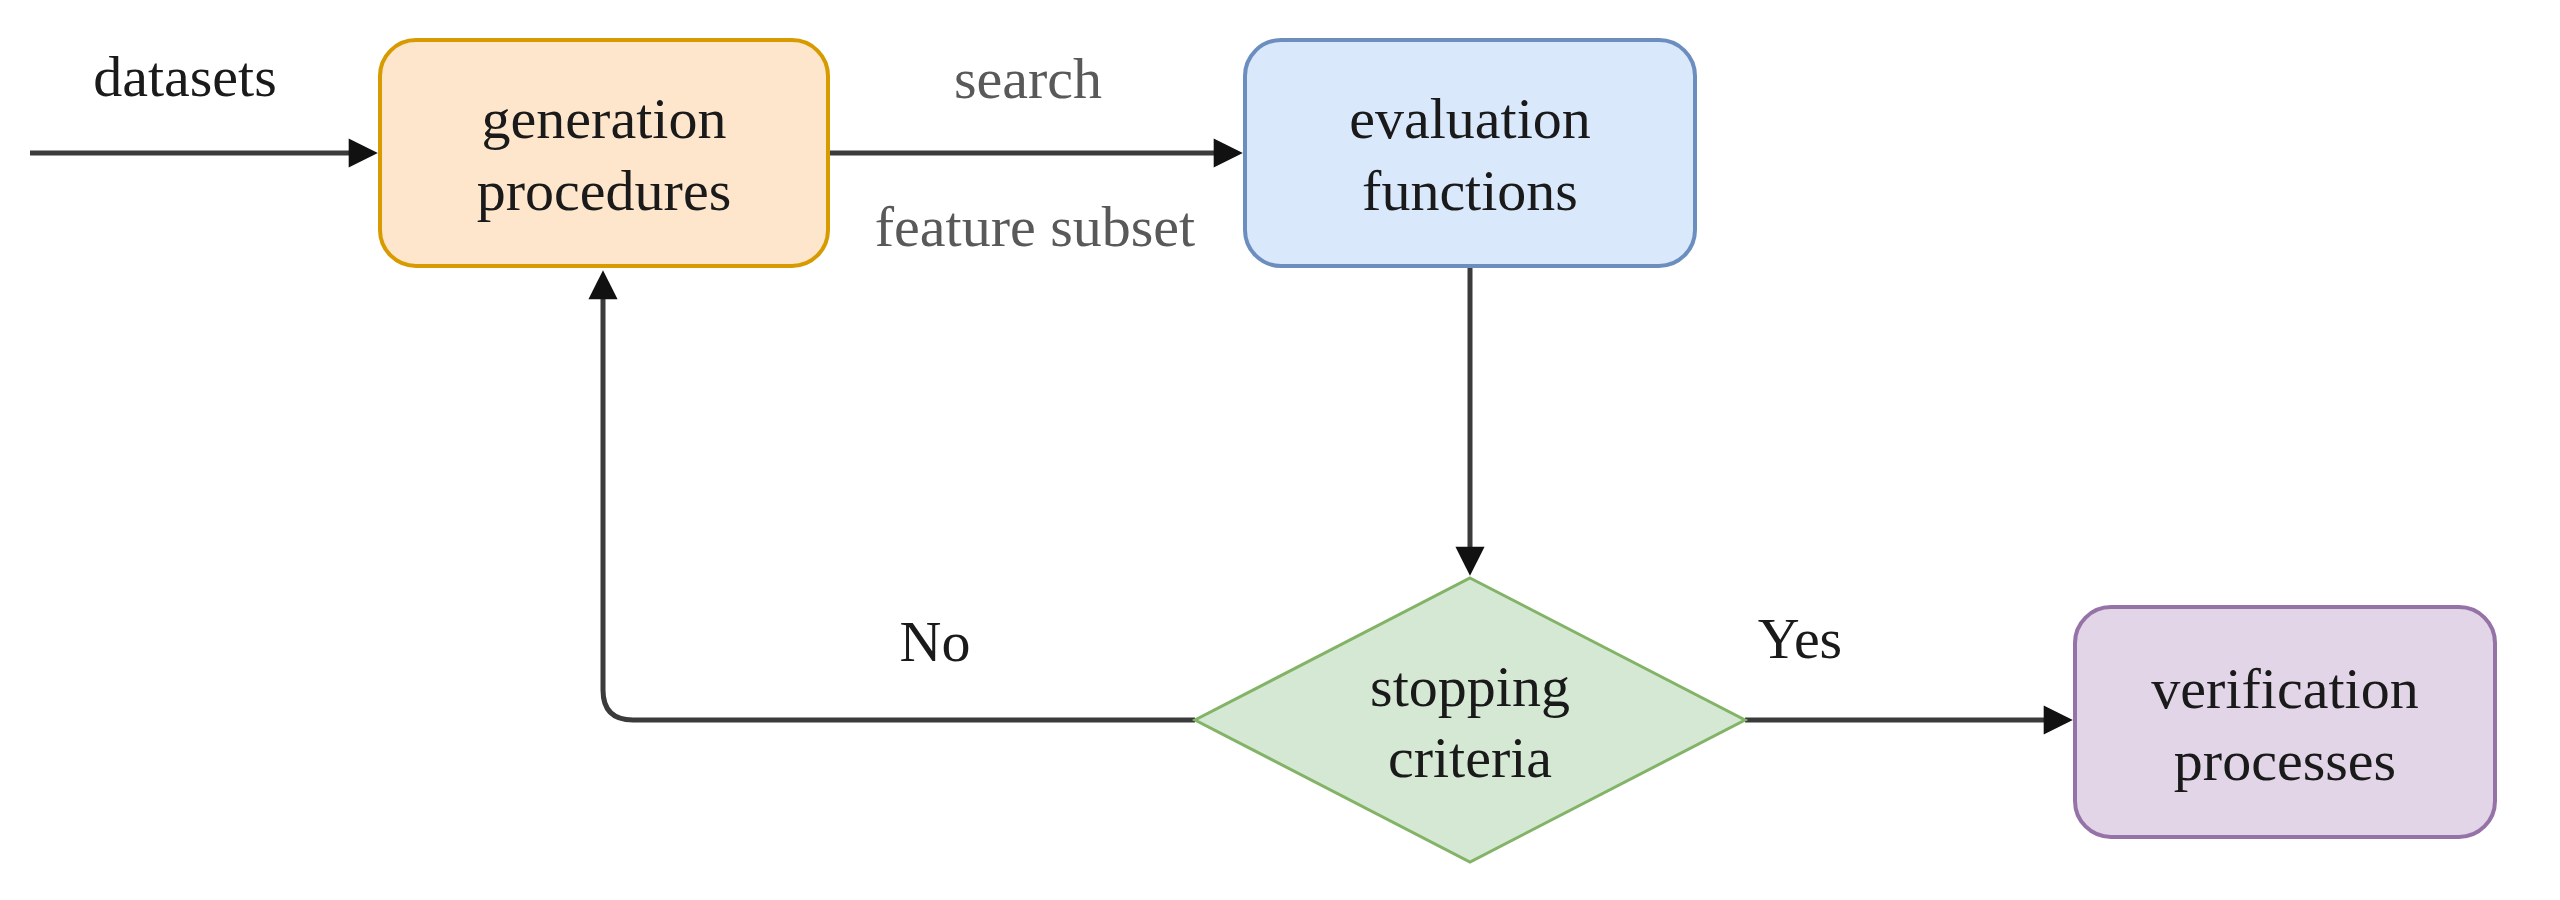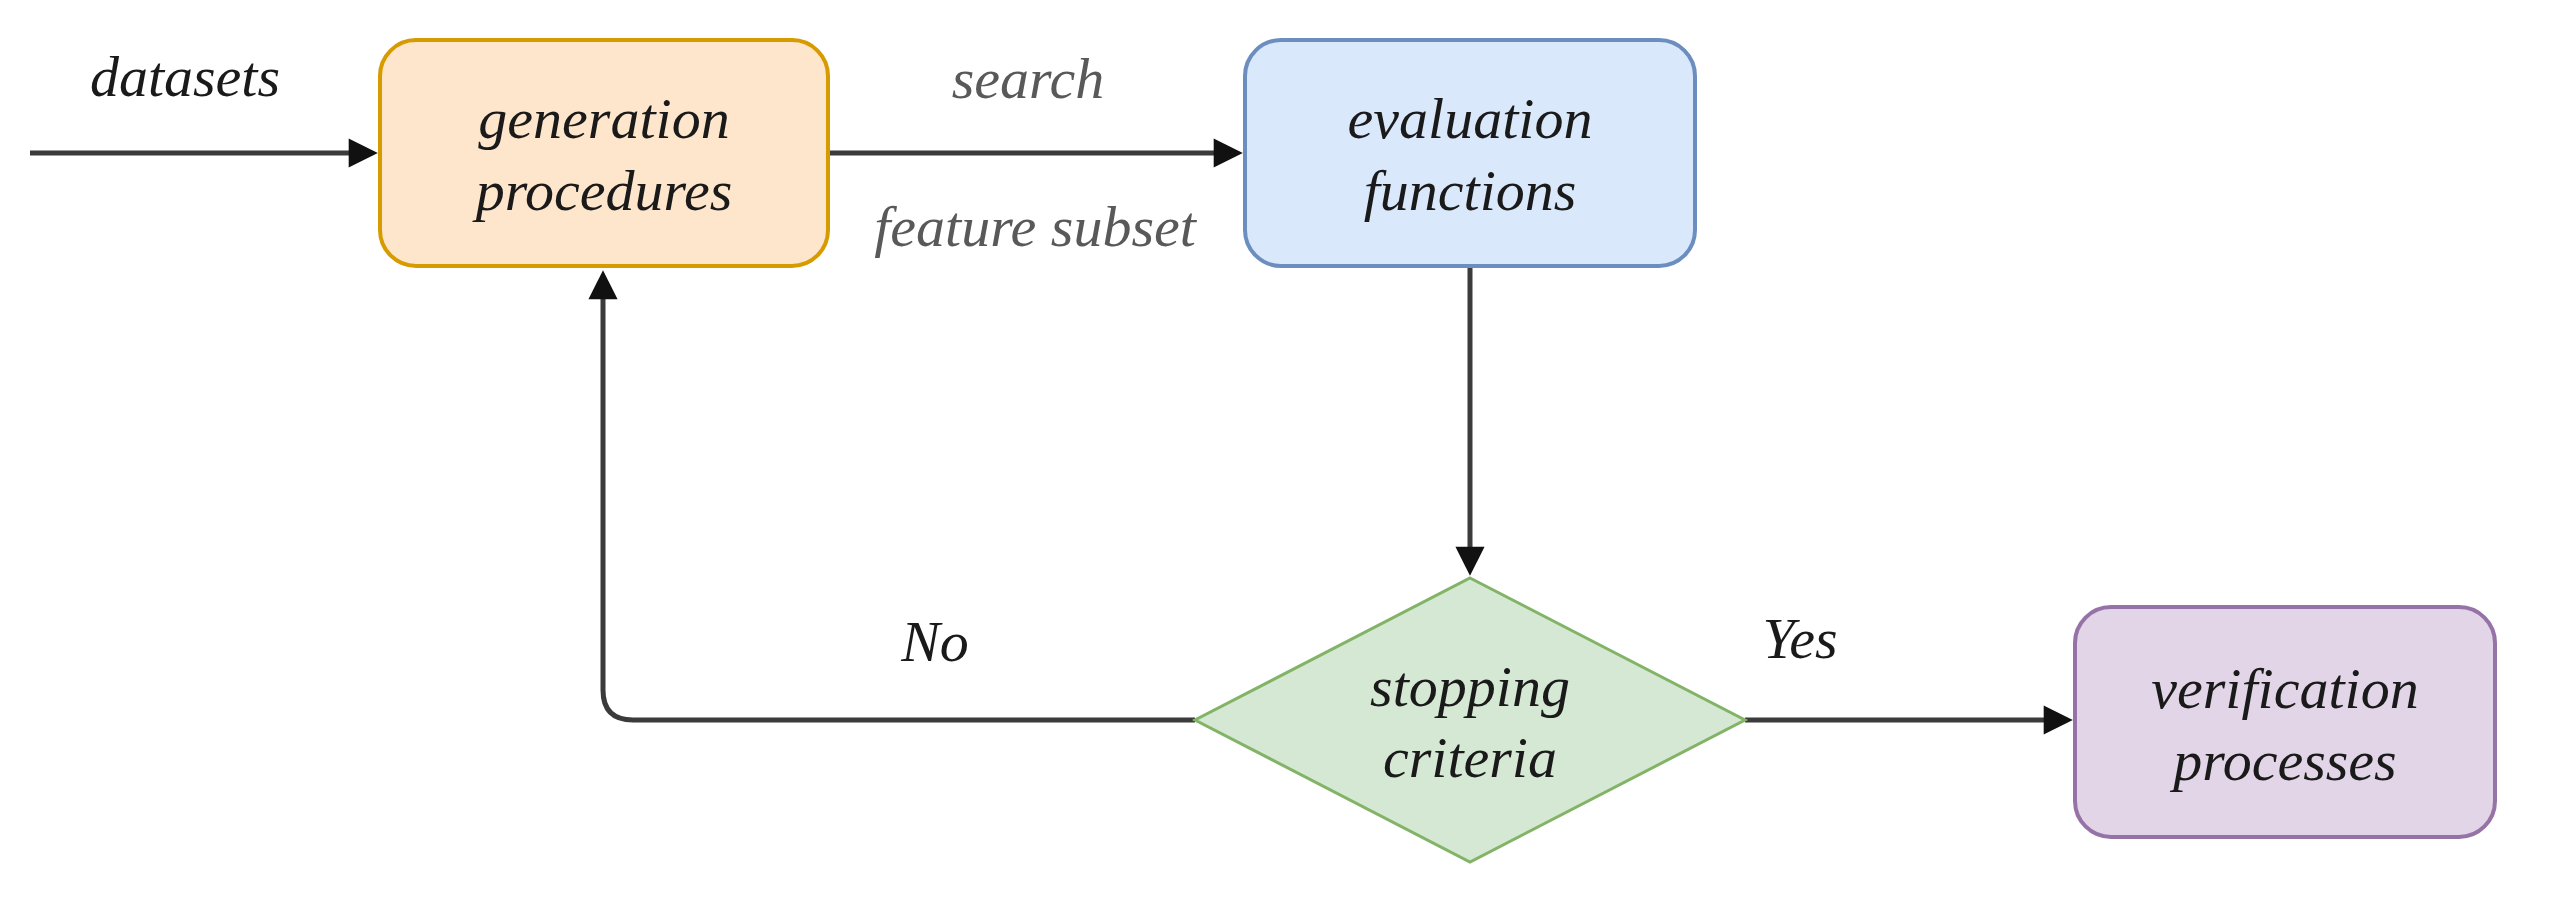--- a/index.html
+++ b/index.html
@@ -7,21 +7,20 @@
     padding: 0;
     background: #ffffff;
     width: 2560px;
     height: 900px;
     overflow: hidden;
   }
   .canvas-wrap {
     position: relative;
     width: 2560px;
     height: 900px;
-    font-style: italic;
   }
   svg { display: block; }
   .node-shape {
     stroke-width: 4px;
   }
   .diamond-shape {
     stroke-width: 3px;
   }
   .edge {
     fill: none;

